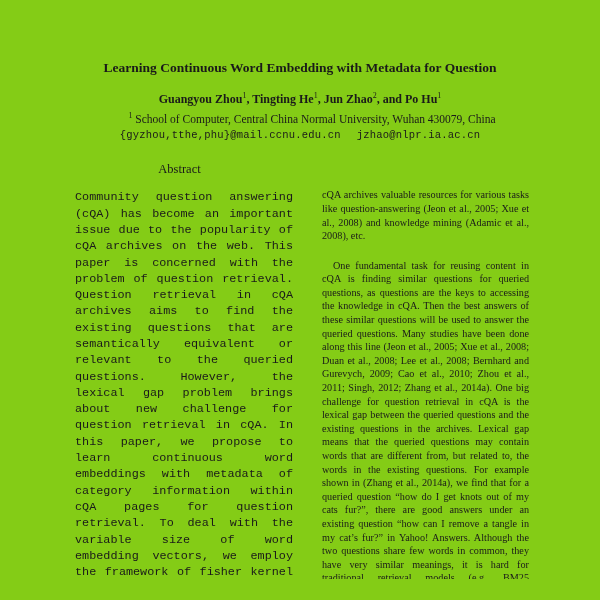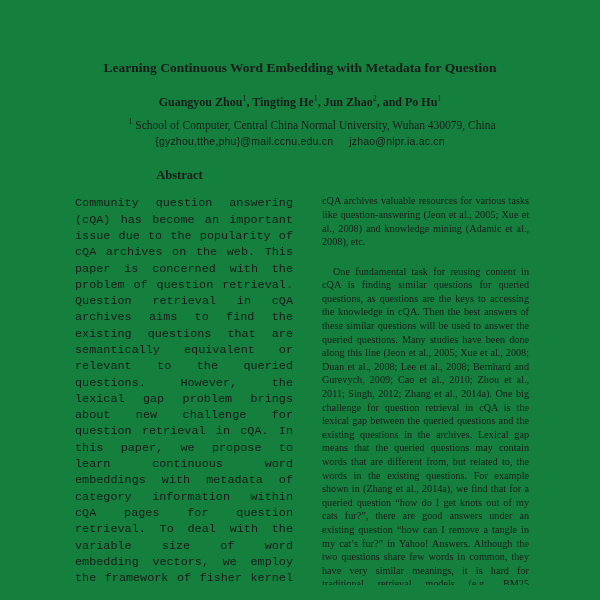--- a/index.html
+++ b/index.html
@@ -7,63 +7,63 @@
     width: 600px; height: 600px;
     background: #ffffff;
     font-family: "Liberation Serif", serif;
     color: #1a1a1a;
     -webkit-font-smoothing: antialiased;
   }
   .page {
     position: relative;
     width: 600px; height: 600px;
     overflow: hidden;
-    background: #15803d;
+    background: #84cc16;
   }
   .header { text-align: center; padding-top: 60px; }
   .title {
     font-size: 13.5px;
     font-weight: bold;
     line-height: 16.5px;
     margin: 0 70px;
   }
   .authors {
     margin-top: 11px;
     font-size: 12px;
     font-weight: bold;
-    line-height: 22px;
+    line-height: 16px;
   }
   .authors sup { font-size: 8px; font-weight: normal; }
   .affiliations {
     margin-top: 2px;
     font-size: 11.5px;
     line-height: 13px;
     padding-left: 24px;
   }
   .affiliations sup { font-size: 8px; }
   .emails {
     margin-top: 4px;
-    font-family: Liberation Sans, sans-serif;
+    font-family: Liberation Mono, monospace;
     font-size: 10.5px;
     line-height: 13px;
     letter-spacing: 0.2px;
   }
   .emails .email-gap { display: inline-block; width: 16px; }
   .columns {
     display: flex;
     gap: 7px;
     margin-top: 20px;
     padding: 0 55px 0 60px;
     height: 417px;
     overflow: hidden;
   }
   .col { width: 239px; overflow: hidden; }
   .abstract-heading {
     text-align: center;
-    font-weight: bold;
+    font-weight: normal;
     font-size: 12.5px;
     margin: 0 0 12px 0;
   }
   .abstract-body {
     font-size: 11.8px;
     line-height: 16.3px;
     text-align: justify;
     padding: 0 6px 0 15px;
     font-family: Liberation Mono, monospace;
   }

